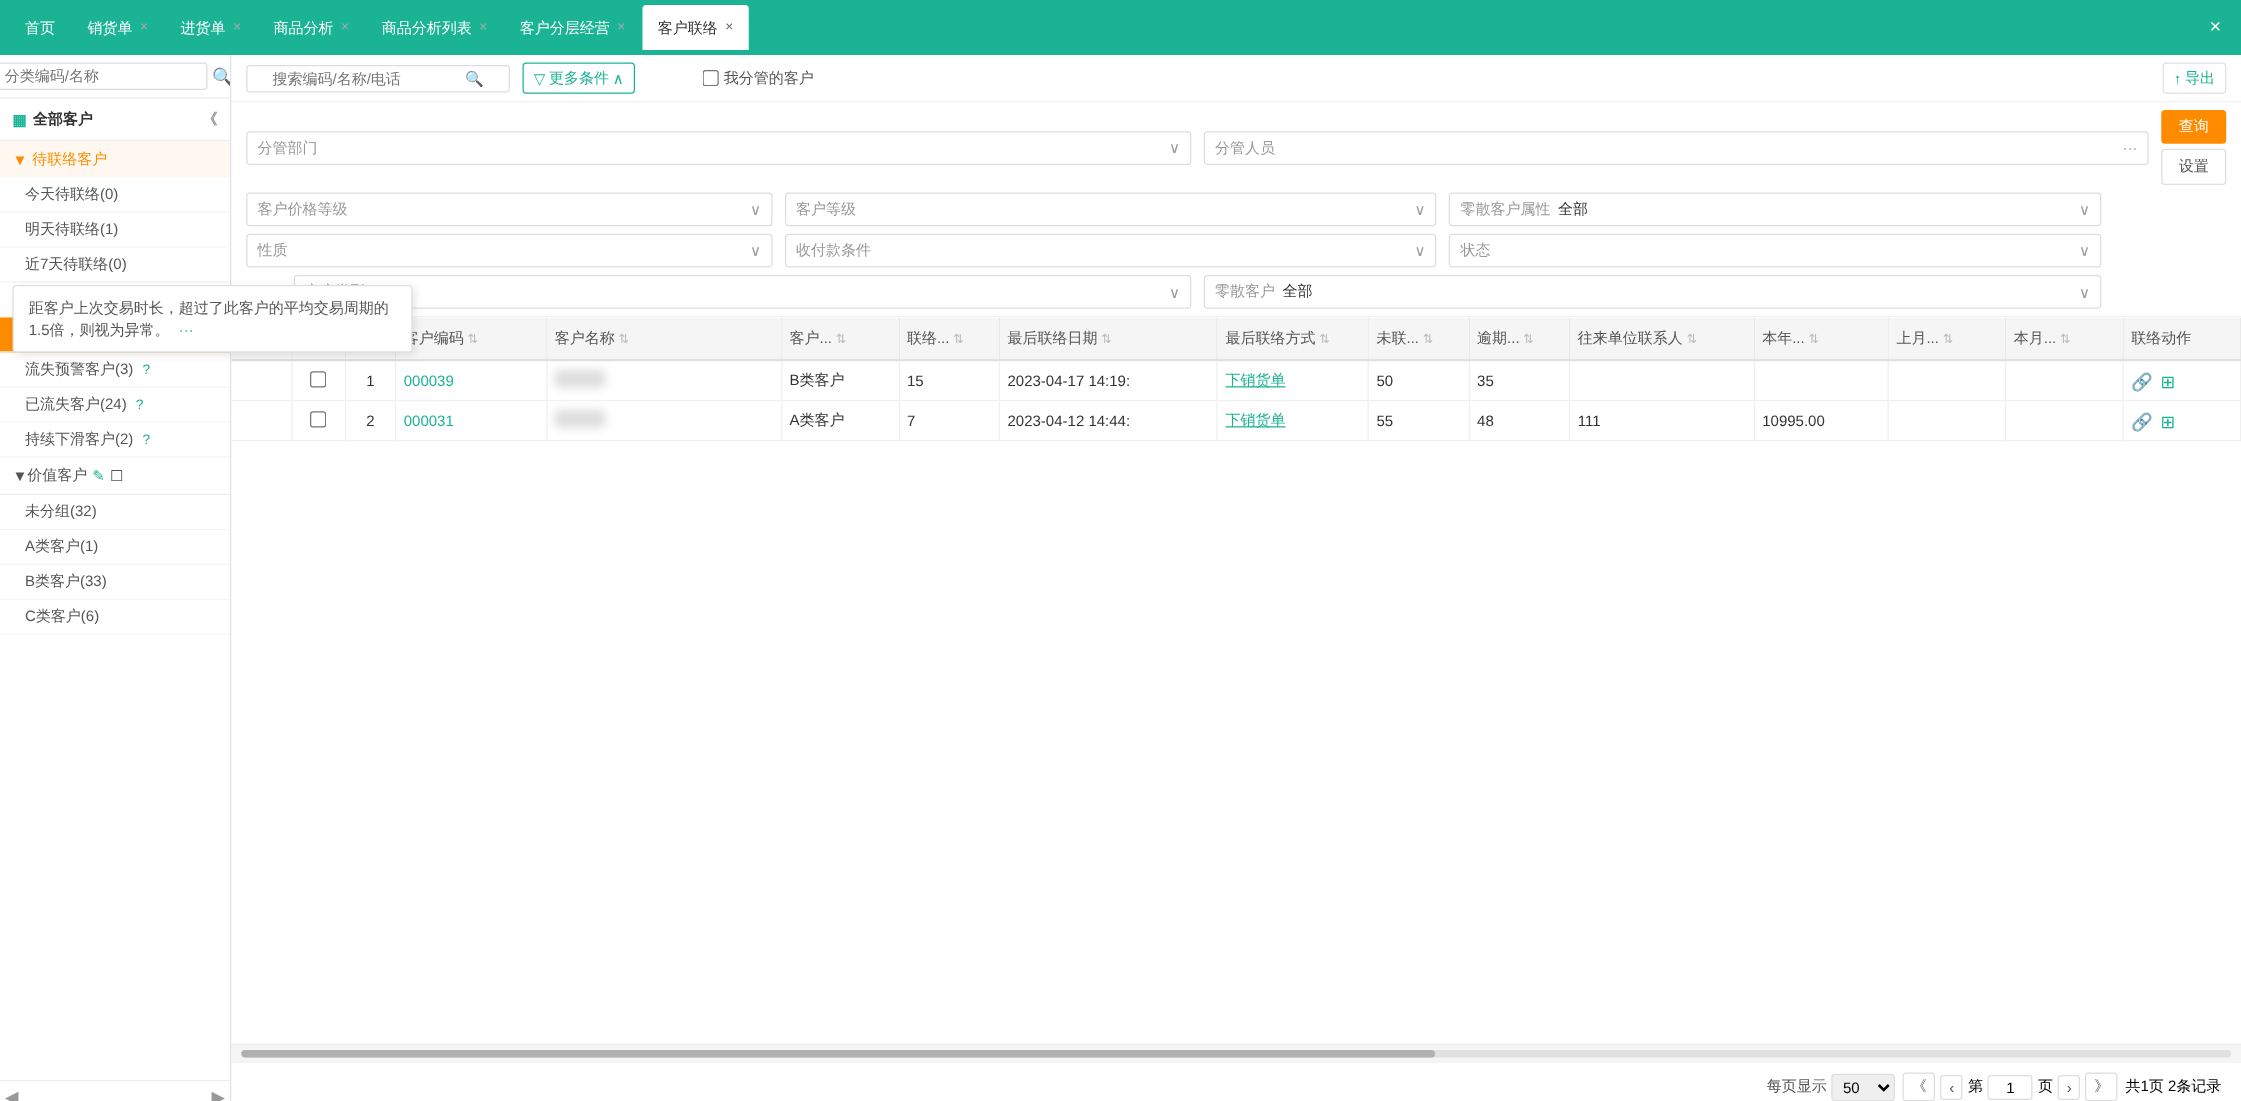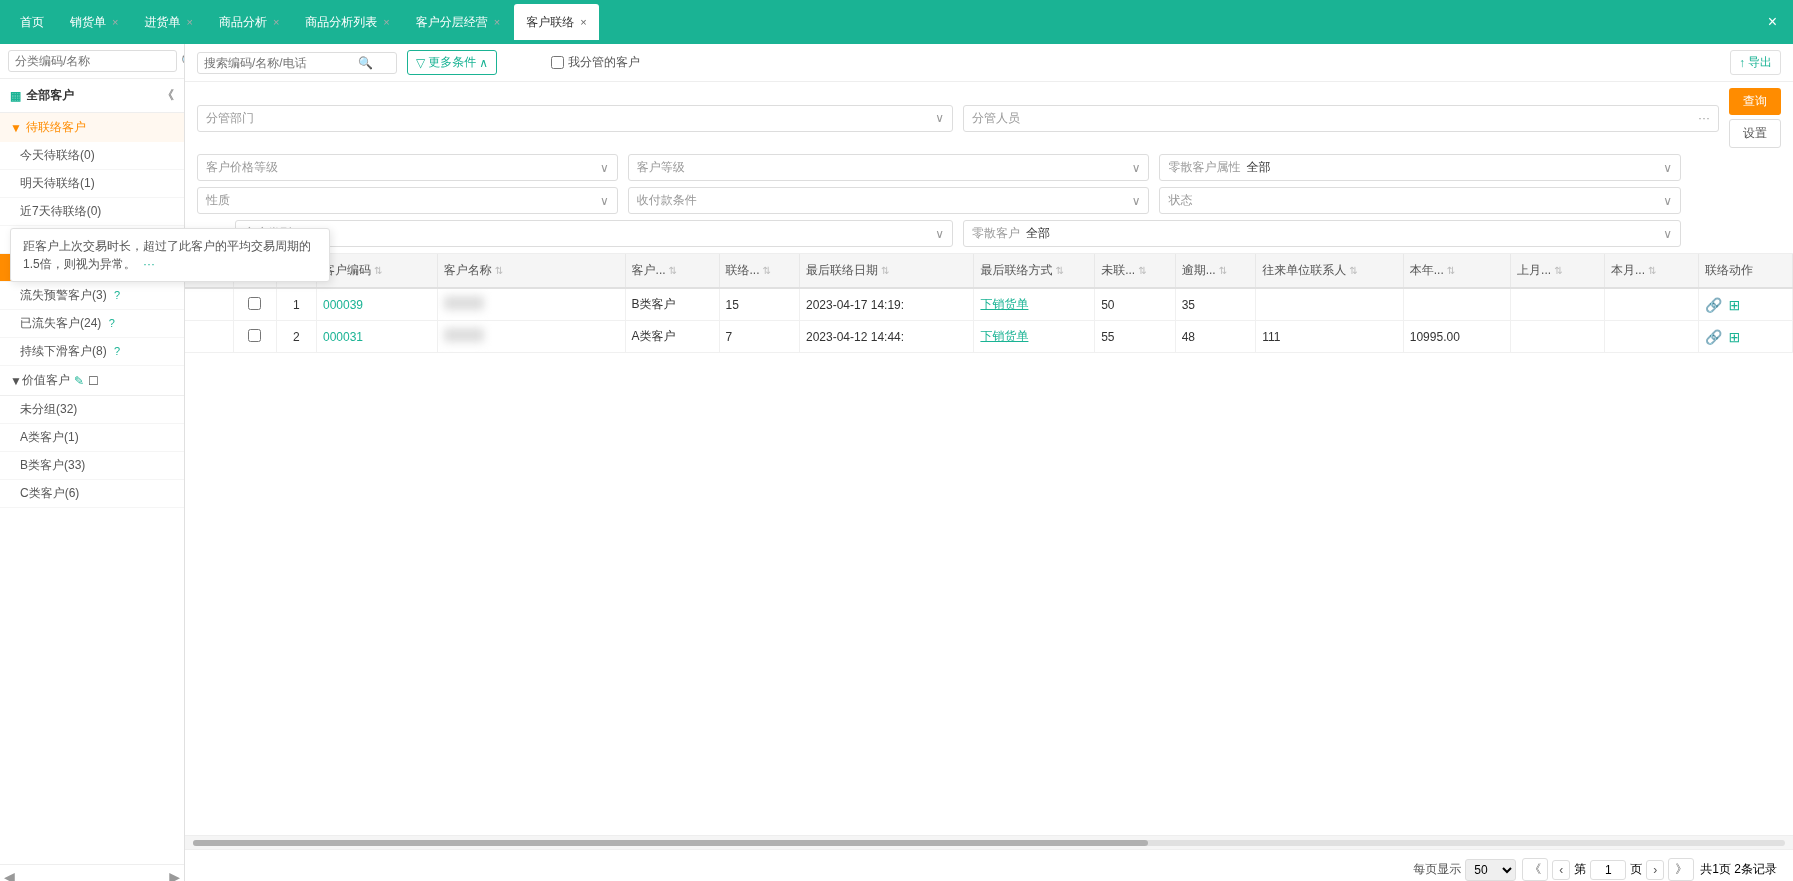--- a/index.html
+++ b/index.html
@@ -22,21 +22,21 @@
 
     
     .main-container { display: flex; height: calc(881px - 36px); }
 
     
     .sidebar {
       width: 185px; background: #fff; border-right: 1px solid #e0e0e0;
       display: flex; flex-direction: column; overflow-y: auto; flex-shrink: 0;
     }
     .sidebar-search {
-      display: flex; align-items: center; padding: 6px 8px; border-bottom: 1px solid #eee; gap: 4px;
+      display: flex; align-items: center; padding: 6px 8px; border-bottom: 1px solid #eee; gap: 4px; justify-content: center;
     }
     .sidebar-search input {
       border: 1px solid #ddd; border-radius: 3px; padding: 3px 6px; flex: 1; outline: none; font-size: 12px;
     }
     .sidebar-search .search-icon { color: #999; font-size: 14px; cursor: pointer; }
 
     .sidebar-header {
       display: flex; align-items: center; padding: 8px 10px; font-weight: bold; color: #333; border-bottom: 1px solid #eee;
     }
     .sidebar-header .icon-grid { margin-right: 5px; color: #1ab394; }
@@ -68,21 +68,21 @@
 
     
     .content-area { flex: 1; display: flex; flex-direction: column; overflow: hidden; background: #f5f5f5; }
 
     
     .search-bar {
       display: flex; align-items: center; background: #fff; padding: 6px 12px; gap: 10px;
       border-bottom: 1px solid #eee; flex-shrink: 0;
     }
     .search-input-wrap {
-      display: flex; align-items: center; border: 1px solid #ddd; border-radius: 3px; padding: 3px 6px; gap: 4px; flex: 0 0 200px;
+      display: flex; align-items: center; border: 1px solid #ddd; border-radius: 3px; padding: 3px 20px; gap: 4px; flex: 0 0 200px;
     }
     .search-input-wrap input { border: none; outline: none; font-size: 12px; width: 150px; }
     .search-icon-btn { color: #1ab394; cursor: pointer; }
     .filter-btn {
       display: flex; align-items: center; gap: 3px; color: #1ab394; cursor: pointer; border: 1px solid #1ab394;
       border-radius: 3px; padding: 3px 8px;
     }
     .my-customer { display: flex; align-items: center; gap: 4px; color: #555; cursor: pointer; margin-left: 44px; }
     .my-customer input[type=checkbox] { cursor: pointer; }
     .export-btn {
@@ -238,21 +238,21 @@
     </div>
     <div class="sidebar-item">
       <span>流失预警客户(3)</span>
       <span style="margin-left:4px; color:#1ab394; font-size:11px;">?</span>
     </div>
     <div class="sidebar-item">
       <span>已流失客户(24)</span>
       <span style="margin-left:4px; color:#1ab394; font-size:11px;">?</span>
     </div>
     <div class="sidebar-item">
-      <span>持续下滑客户(8)</span>
+      <span>持续下滑客户(2)</span>
       <span style="margin-left:4px; color:#1ab394; font-size:11px;">?</span>
     </div>
 
     <div class="sidebar-section2-title">
       <span>▼ </span>
       <span>价值客户</span>
       <span class="edit-icon">✎</span>
       <span style="margin-left:4px;">☐</span>
     </div>
     <div class="sidebar-item">

